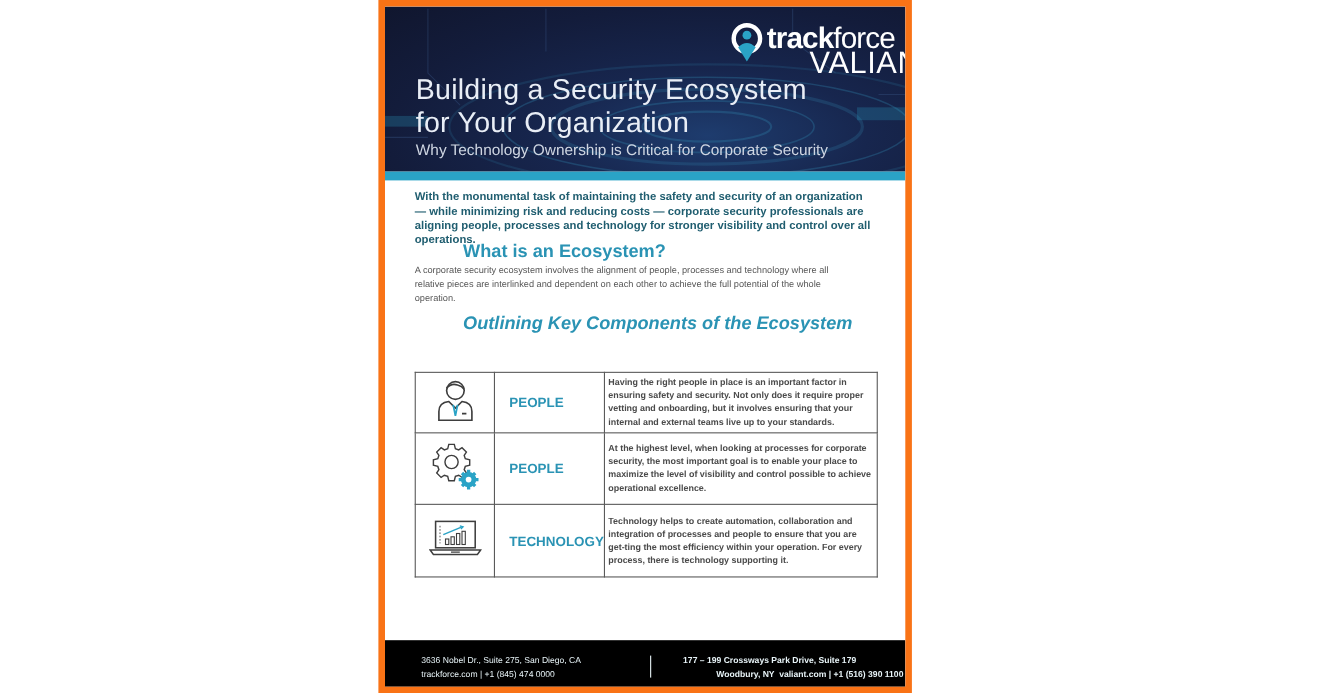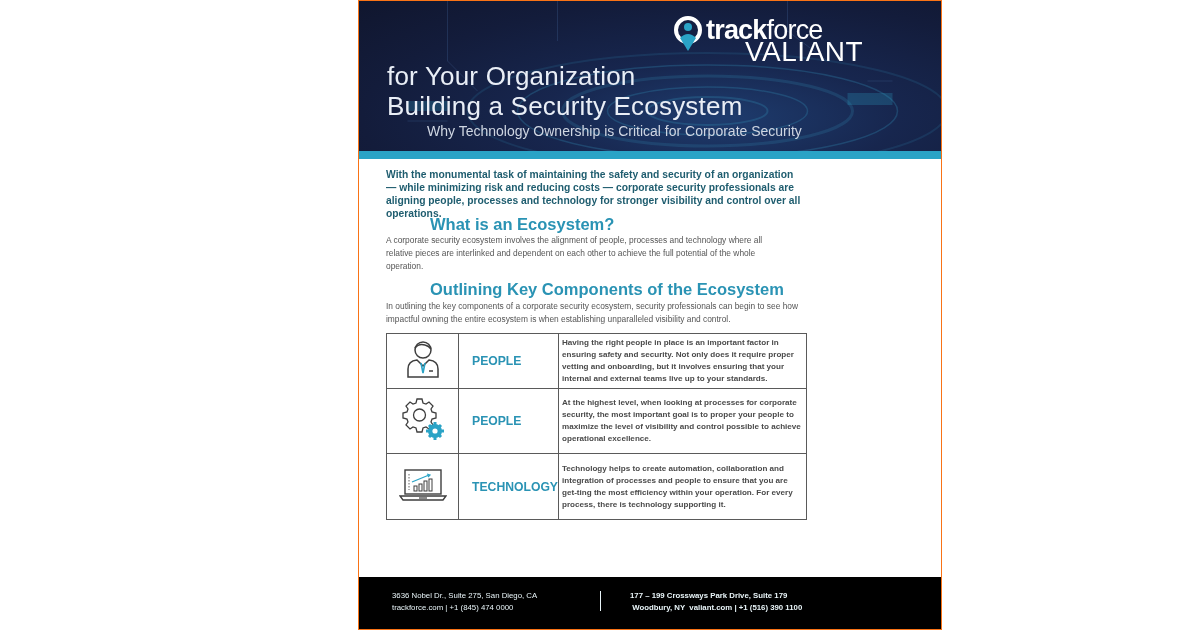--- a/index.html
+++ b/index.html
@@ -1,21 +1,21 @@
 <!DOCTYPE html>
 <html><head>
 <meta charset="utf-8">
 <style>
   * { box-sizing: border-box; margin: 0; padding: 0; }
   html, body { width: 1200px; height: 630px; background: #ffffff; overflow: hidden; }
   body { font-family: "Liberation Sans", sans-serif; position: relative; }
 
   .page {
-    position: absolute; left: 358px; top: 0; width: 584px; height: 630px;
-    background: #ffffff; border: 1px solid #f97316; overflow: hidden;
+    position: absolute; left: 344px; top: 0; width: 485px; height: 630px;
+    background: #ffffff; border: 6px solid #f97316; overflow: hidden;
   }
 
   
   .hero {
     position: absolute; left: 0; top: 0; width: 100%; height: 150px;
     background: radial-gradient(ellipse at 62% 78%, #1e3c6e 0%, #17264e 35%, #131c3b 70%, #10162e 100%);
     overflow: hidden;
   }
   .hero svg.rings { position: absolute; left: 0; top: 0; width: 100%; height: 150px; }
   .hero-strip {
@@ -31,21 +31,21 @@
   .logo-track .thin { font-weight: normal; }
   .logo-valiant {
     position: absolute; left: 72px; top: 26px; color: #ffffff;
     font-size: 28px; font-weight: normal; letter-spacing: 0.5px; line-height: 22px;
   }
   .hero-title {
     position: absolute; left: 28px; top: 60px; width: 420px;
     color: #e9eef6; font-size: 26px; line-height: 30px; font-weight: normal; letter-spacing: 0.2px;
   }
   .hero-sub {
-    position: absolute; left: 28px; top: 121px; color: #cfd6e2; font-size: 14px; line-height: 18px; margin-left: 40px;
+    position: absolute; left: 28px; top: 121px; color: #cfd6e2; font-size: 14px; line-height: 18px;
   }
 
   
   .intro {
     position: absolute; left: 27px; top: 167px; width: 420px;
     color: #1f5d6f; font-size: 10.3px; font-weight: bold; line-height: 13px;
   }
   .h2 {
     position: absolute; left: 27px; color: #2a93b4; font-size: 16.5px; font-weight: bold; line-height: 20px; margin-left: 44px;
   }
@@ -110,34 +110,33 @@
       <svg class="logo-pin" viewBox="0 0 30 36">
         <circle cx="15" cy="14" r="12" fill="none" stroke="#ffffff" stroke-width="4"></circle>
         <circle cx="15" cy="11" r="4" fill="#2aa3c6"></circle>
         <path d="M7 22 Q15 14 23 22 L15 35 Z" fill="#2aa3c6"></path>
       </svg>
       <div class="logo-track"><span>track</span><span class="thin">force</span></div>
       <div class="logo-valiant">VALIANT</div>
     </div>
 
     <div class="hero-title">
+      <div>Building a Security Ecosystem</div>
       <div>for Your Organization</div>
-      <div>Building a Security Ecosystem</div>
     </div>
     <div class="hero-sub">Why Technology Ownership is Critical for Corporate Security</div>
   </div>
   <div class="hero-strip"></div>
 
   <div class="intro">With the monumental task of maintaining the safety and security of an organization — while minimizing risk and reducing costs — corporate security professionals are aligning people, processes and technology for stronger visibility and control over all operations.</div>
 
   <div class="h2" style="top:213px;">What is an Ecosystem?</div>
   <div class="para" style="top:233px; width:395px;">A corporate security ecosystem involves the alignment of people, processes and technology where all relative pieces are interlinked and dependent on each other to achieve the full potential of the whole operation.</div>
 
-  <div class="h2" style="top:278px;">Outlining Key Components of the Ecosystem</div>
-  <div class="para" style="top:299px;">In outlining the key components of a corporate security ecosystem, security professionals can begin to see how impactful owning the entire ecosystem is when establishing unparalleled visibility and control.</div>
+  <div class="h2" style="top:278px;font-style:italic;">Outlining Key Components of the Ecosystem</div>
 
   <table class="comp-table">
     <tbody>
         <tr class="row-people">
       <td class="icon-cell">
         <svg width="36" height="40" viewBox="0 0 36 40">
           <circle cx="18" cy="11" r="8" fill="none" stroke="#3e3e3e" stroke-width="1.5"></circle>
           <path d="M10 9 Q14 4 20 6 Q24 7 26 10" fill="none" stroke="#3e3e3e" stroke-width="1.5"></path>
           <path d="M3 38 V30 Q3 22 12 21 L18 27 L24 21 Q33 22 33 30 V38 Z" fill="none" stroke="#3e3e3e" stroke-width="1.5"></path>
           <path d="M16 24 L18 34 L20 24" fill="none" stroke="#2aa3c6" stroke-width="1.6"></path>
@@ -161,21 +160,21 @@
           <g stroke="#2aa3c6" stroke-width="3">
             <line x1="34" y1="25" x2="34" y2="43"></line>
             <line x1="25" y1="34" x2="43" y2="34"></line>
             <line x1="28" y1="28" x2="40" y2="40"></line>
             <line x1="40" y1="28" x2="28" y2="40"></line>
           </g>
           <circle cx="34" cy="34" r="2.6" fill="#ffffff"></circle>
         </svg>
       </td>
       <td class="label-cell">PEOPLE</td>
-      <td class="desc-cell">At the highest level, when looking at processes for corporate security, the most important goal is to proper your people to maximize the level of visibility and control possible to achieve operational excellence.</td>
+      <td class="desc-cell">At the highest level, when looking at processes for corporate security, the most important goal is to enable your place to maximize the level of visibility and control possible to achieve operational excellence.</td>
     </tr>
     <tr class="row-tech">
       <td class="icon-cell">
         <svg width="48" height="34" viewBox="0 0 48 34">
           <rect x="6" y="2" width="36" height="24" fill="none" stroke="#3e3e3e" stroke-width="1.4"></rect>
           <path d="M1 28 H47 L44 32 H4 Z" fill="none" stroke="#3e3e3e" stroke-width="1.4"></path>
           <line x1="20" y1="30" x2="28" y2="30" stroke="#3e3e3e" stroke-width="1.2"></line>
           <line x1="10" y1="6" x2="10" y2="22" stroke="#3e3e3e" stroke-width="0.8" stroke-dasharray="1.5,1.5"></line>
           <path d="M13 14 L30 7" stroke="#2aa3c6" stroke-width="1.3" fill="none"></path>
           <path d="M28 6 L31 7 L29 9" stroke="#2aa3c6" stroke-width="1.2" fill="none"></path>
@@ -194,16 +193,16 @@
     </table>
 
   <div class="footer">
     <div class="foot-left">
       <div>3636 Nobel Dr., Suite 275, San Diego, CA</div>
       <div>trackforce.com | +1 (845) 474 0000</div>
     </div>
     <div class="foot-divider"></div>
     <div class="foot-right">
       <div>177 – 199 Crossways Park Drive, Suite 179</div>
-      <div style="white-space:pre;"> Woodbury, NY  valiant.com | +1 (516) 390 1100</div>
+      <div style="white-space:pre;margin-left:28px;"> Woodbury, NY  valiant.com | +1 (516) 390 1100</div>
     </div>
   </div>
 </div>
 
 </body></html>

